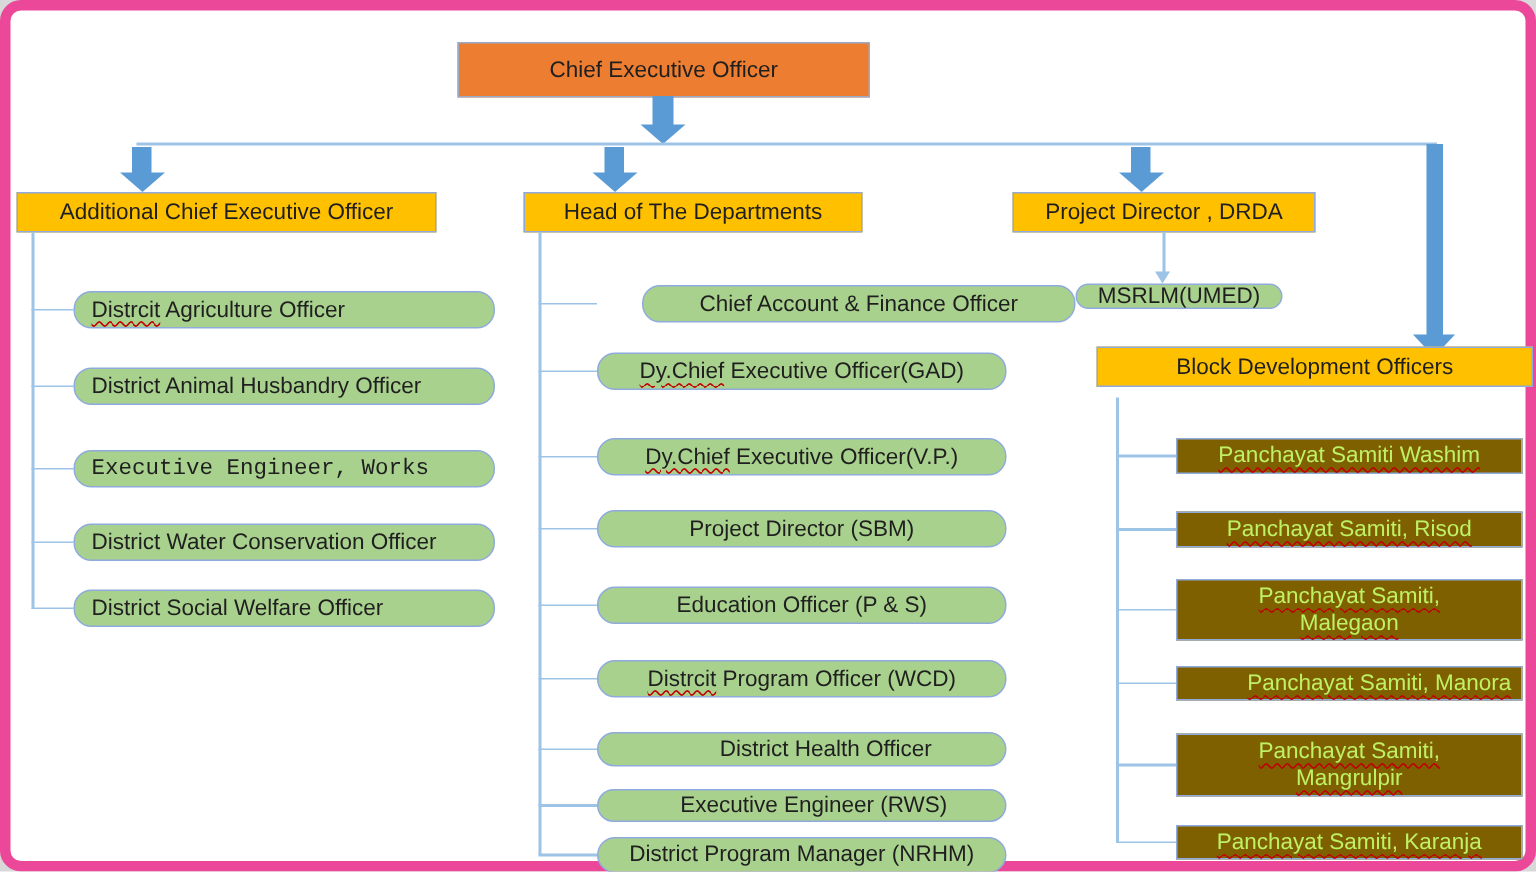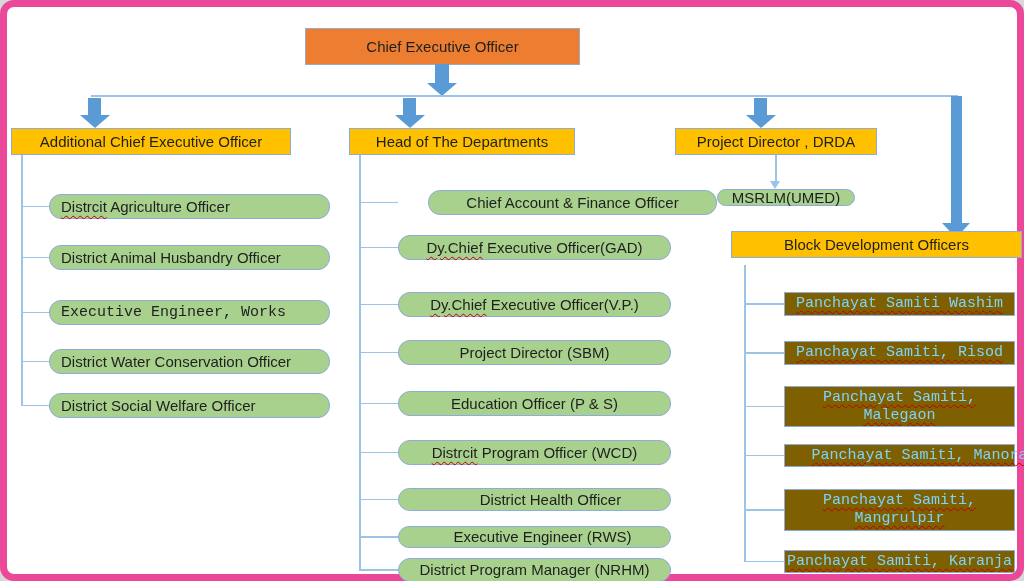--- a/index.html
+++ b/index.html
@@ -17,21 +17,21 @@
     position:absolute;display:flex;align-items:center;justify-content:center;
     border:1px solid var(--border,#8FAADC);
     font-size:15px;color:#1F1F1F;box-sizing:border-box;
     text-align:center;line-height:1.2;white-space:nowrap;
   }
   .obox.left-align{justify-content:flex-start;padding-left:11px;text-align:left;}
   .obox.wrap{white-space:pre-line;}
   .orange{background:var(--orange,#ED7D31);border-color:#9AABC9;}
   .gold{background:var(--gold,#FFC000);}
   .green{background:var(--green,#A9D18E);border-radius:12px;}
-  .olive{background:var(--olive,#7F6000);color:#7dd3fc;font-family:Liberation Mono, monospace;}
+  .olive{background:var(--olive,#7F6000);color:#bef264;}
   .sq{
     text-decoration:underline;
     text-decoration-style:wavy;
     text-decoration-color:var(--squiggle,#C00000);
     text-decoration-thickness:1px;
     text-underline-offset:3px;
   }
   .hline,.vline,.stub{position:absolute;background:var(--line,#9DC3E6);}
   .arrow-shaft{position:absolute;background:var(--arrow,#5B9BD5);}
   .arrow-head{

